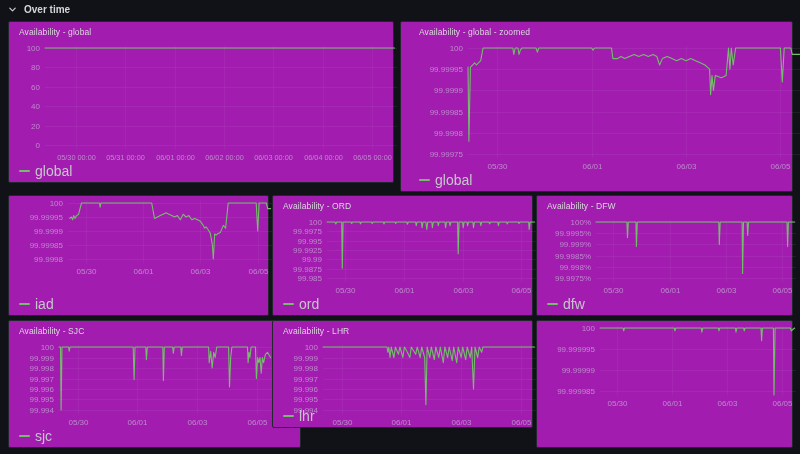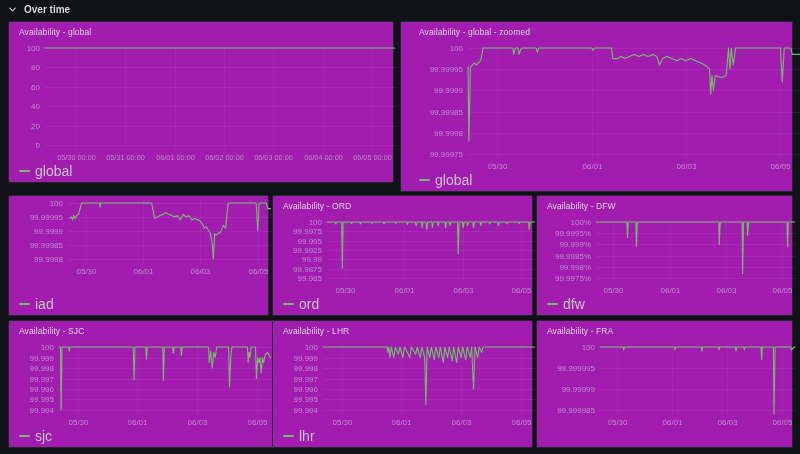--- a/index.html
+++ b/index.html
@@ -33,21 +33,21 @@
   }
   .legend-dash{width:11px;height:2px;border-radius:1px;background:#73bf69;flex:0 0 auto;}
   .legend-label{font-size:14px;color:#c5c6cb;cursor:pointer;line-height:1;}
   
   .pg0{left:8px;  top:21px;  width:386px;height:162px;}
   .pg1{left:400px;top:21px;  width:393px;height:171px;padding-left:8px;}
   .pg2{left:8px;  top:195px; width:261px;height:121px;}
   .pg3{left:272px;top:195px; width:261px;height:121px;}
   .pg4{left:536px;top:195px; width:257px;height:121px;}
   .pg5{left:8px;  top:320px; width:293px;height:128px;}
-  .pg6{left:272px;top:320px; width:261px;height:128px;}
+  .pg6{left:272px;top:320px; width:261px;height:108px;}
   .pg7{left:536px;top:320px; width:257px;height:128px;}
 </style>
 </head>
 <body>
 
 <header class="row-header">
   <span class="chev">
     <svg width="9" height="9" viewBox="0 0 10 10">
         <polyline points="2,3.5 5,6.5 8,3.5" fill="none" stroke="currentColor" stroke-width="1.4" stroke-linecap="round" stroke-linejoin="round"></polyline>
       </svg>
@@ -289,21 +289,20 @@
         <path d="M36.0 7.0L100.0 7.0L100.9 12.3L101.8 7.0L103.0 17.5L104.2 7.0L106.9 17.5L108.4 7.0L111.4 14.3L112.9 7.0L115.9 17.5L117.4 7.0L120.4 12.3L122.8 17.5L124.3 7.0L128.7 14.3L130.2 7.0L133.2 17.5L134.7 7.0L137.7 17.5L138.9 64.7L140.1 7.0L142.8 17.5L144.3 7.0L147.3 19.6L148.8 7.0L151.8 17.5L153.3 7.0L156.3 22.7L157.8 7.0L160.7 17.5L162.2 7.0L165.2 20.7L166.7 7.0L169.7 22.7L171.2 7.0L174.2 17.5L175.7 7.0L178.7 19.6L180.2 7.0L183.2 17.5L184.7 7.0L186.5 49.0L188.0 7.0L190.7 17.5L192.2 7.0L194.6 12.3L196.0 7.0L247.5 7.0" fill="none" stroke="#73bf69" stroke-width="1.1" stroke-linejoin="round" stroke-linecap="round"></path>
       </svg>
     </div>
   <div class="legend">
     <span class="legend-dash" style="background: rgb(115, 191, 105);"></span>
     <span class="legend-label">lhr</span>
   </div>
 </section>
 
 <section class="panel pg7">
-  <h2 class="panel-title">Availability - FRA</h2>
   <div class="chart">
       <svg width="251" height="88">
         <line x1="49" y1="7.5" x2="245" y2="7.5" stroke="rgba(204,204,220,0.08)" stroke-width="1" shape-rendering="crispEdges"></line>
         <text x="44" y="10" text-anchor="end" fill="rgba(204,204,220,0.62)" font-size="8">100</text>
         <line x1="49" y1="28.5" x2="245" y2="28.5" stroke="rgba(204,204,220,0.08)" stroke-width="1" shape-rendering="crispEdges"></line>
         <text x="44" y="31" text-anchor="end" fill="rgba(204,204,220,0.62)" font-size="8">99.999995</text>
         <line x1="49" y1="49.5" x2="245" y2="49.5" stroke="rgba(204,204,220,0.08)" stroke-width="1" shape-rendering="crispEdges"></line>
         <text x="44" y="52" text-anchor="end" fill="rgba(204,204,220,0.62)" font-size="8">99.99999</text>
         <line x1="49" y1="70.5" x2="245" y2="70.5" stroke="rgba(204,204,220,0.08)" stroke-width="1" shape-rendering="crispEdges"></line>
         <text x="44" y="73" text-anchor="end" fill="rgba(204,204,220,0.62)" font-size="8">99.999985</text>

